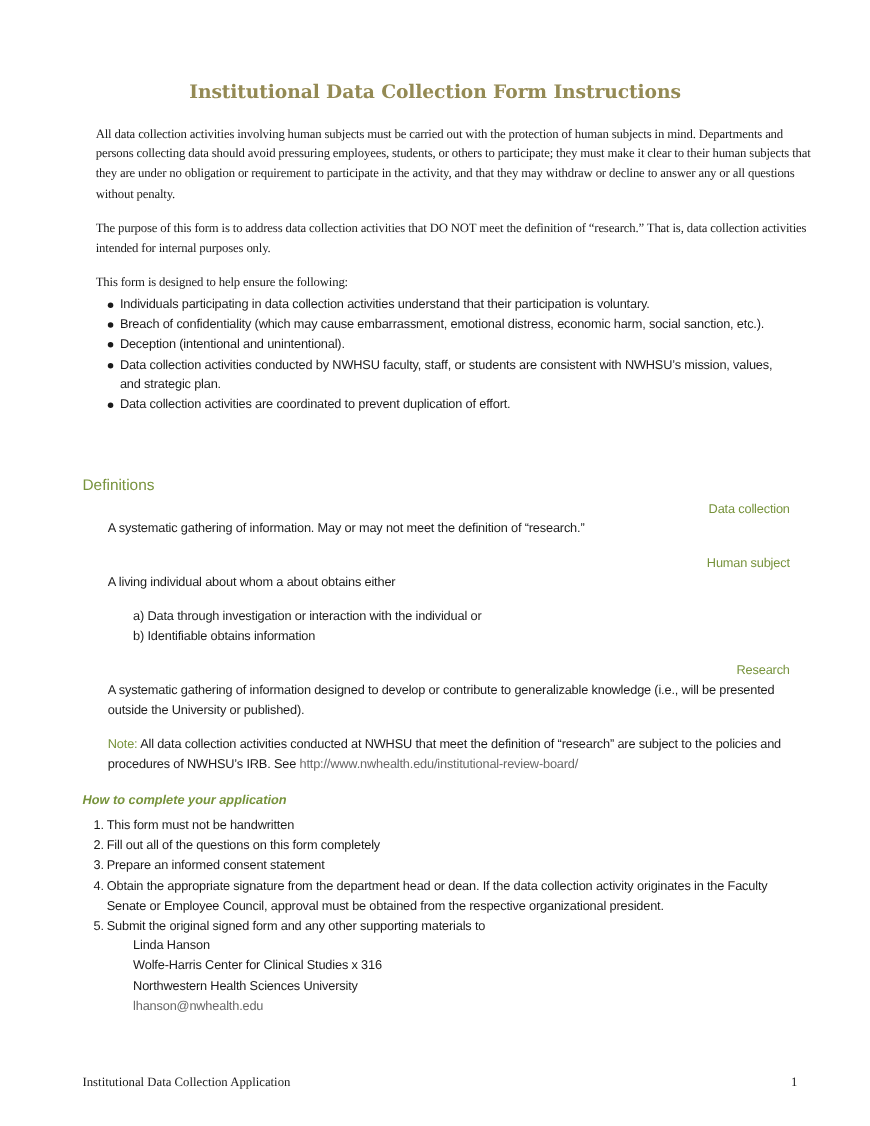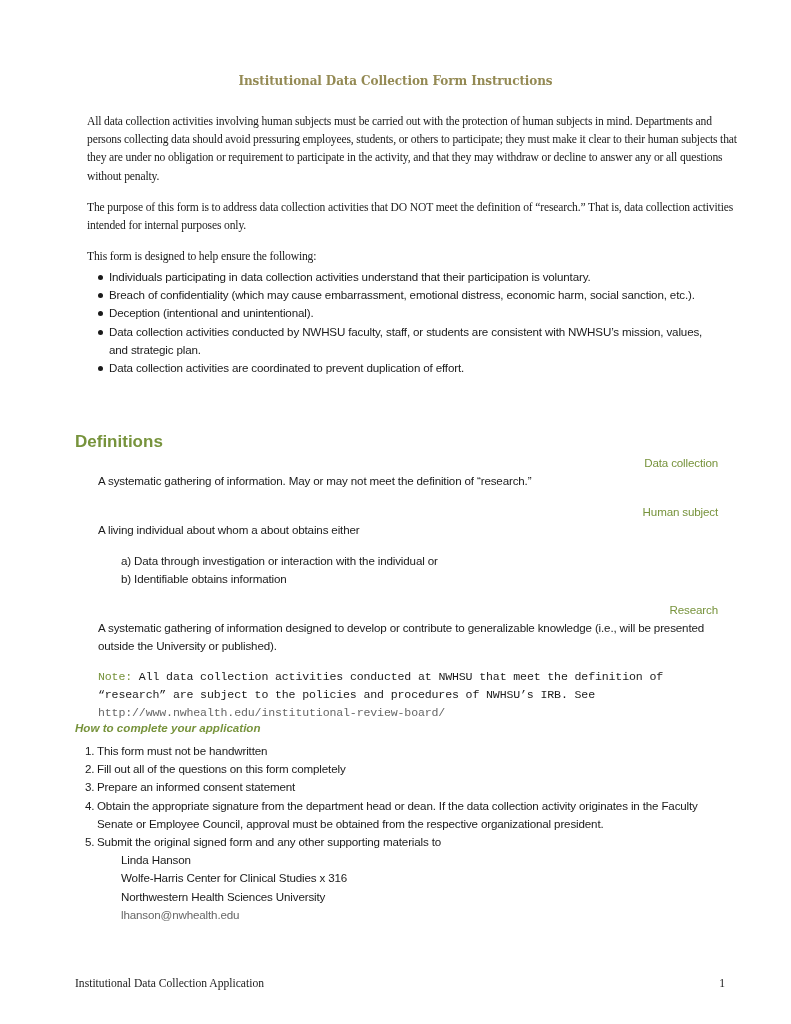--- a/index.html
+++ b/index.html
@@ -3,45 +3,45 @@
   <meta charset="utf-8">
   <style>
     html, body { margin: 0; padding: 0; background: #ffffff; }
     body {
       width: 791px; height: 1024px; position: relative; overflow: hidden;
       font-family: "Liberation Sans", sans-serif; color: #1a1a1a;
     }
     .page { position: absolute; left: 0; top: 0; width: 791px; height: 1024px; }
     .title {
       position: absolute; top: 74px; left: 0; width: 791px; text-align: center;
-      font-family: "DejaVu Serif", serif; font-weight: bold; font-size: 12px;
+      font-family: "DejaVu Serif", serif; font-weight: bold; font-size: 17px;
       color: #948A54; letter-spacing: -0.1px;
     }
     .body-text { font-size: 11.6px; line-height: 18.2px; letter-spacing: -0.15px; }
     .para { position: absolute; left: 75px; width: 650px; margin: 12px; font-family: Liberation Serif, serif; }
     .p1 { top: 101px; }
     .p2 { top: 187px; }
     .p3 { top: 236px; }
     ul.bullets {
       position: absolute; top: 268px; left: 75px; width: 640px; margin: 0; padding: 0; list-style: none;
     }
     ul.bullets li { position: relative; padding-left: 34px; }
     ul.bullets li .dot {
       position: absolute; left: 23px; top: 7px; width: 5px; height: 5px; border-radius: 50%; background: #1a1a1a;
     }
     .green { color: #77933C; }
     .gray { color: #666666; }
-    .def-heading { position: absolute; top: 432px; left: 75px; font-weight: bold; font-size: 17px; }
+    .def-heading { position: absolute; top: 432px; left: 75px; font-weight: normal; font-size: 14px; }
     .def-block { position: absolute; left: 98px; width: 620px; }
     .def-term { font-size: 11.6px; line-height: 18px; text-align: right; }
     .d1 { top: 454px; }
     .d2 { top: 503px; }
     .alpha { position: absolute; top: 552px; left: 121px; }
     .d3 { top: 601px; }
-    .note { position: absolute; top: 668px; left: 98px; width: 620px; font-family: Liberation Mono, monospace; }
+    .note { position: absolute; top: 668px; left: 98px; width: 620px; }
     .howto {
       position: absolute; top: 721px; left: 75px; font-weight: bold; font-style: italic; font-size: 11.6px;
     }
     ol.steps { position: absolute; top: 742px; left: 75px; width: 650px; margin: 0; padding: 0; list-style: none; }
     ol.steps li { position: relative; padding-left: 22px; }
     ol.steps li .num { position: absolute; left: 10px; top: 0; }
     .address { padding-left: 24px; }
     .footer {
       position: absolute; top: 977px; left: 75px; width: 650px;
       font-family: "Liberation Serif", serif; font-size: 11.6px; color: #1a1a1a;

